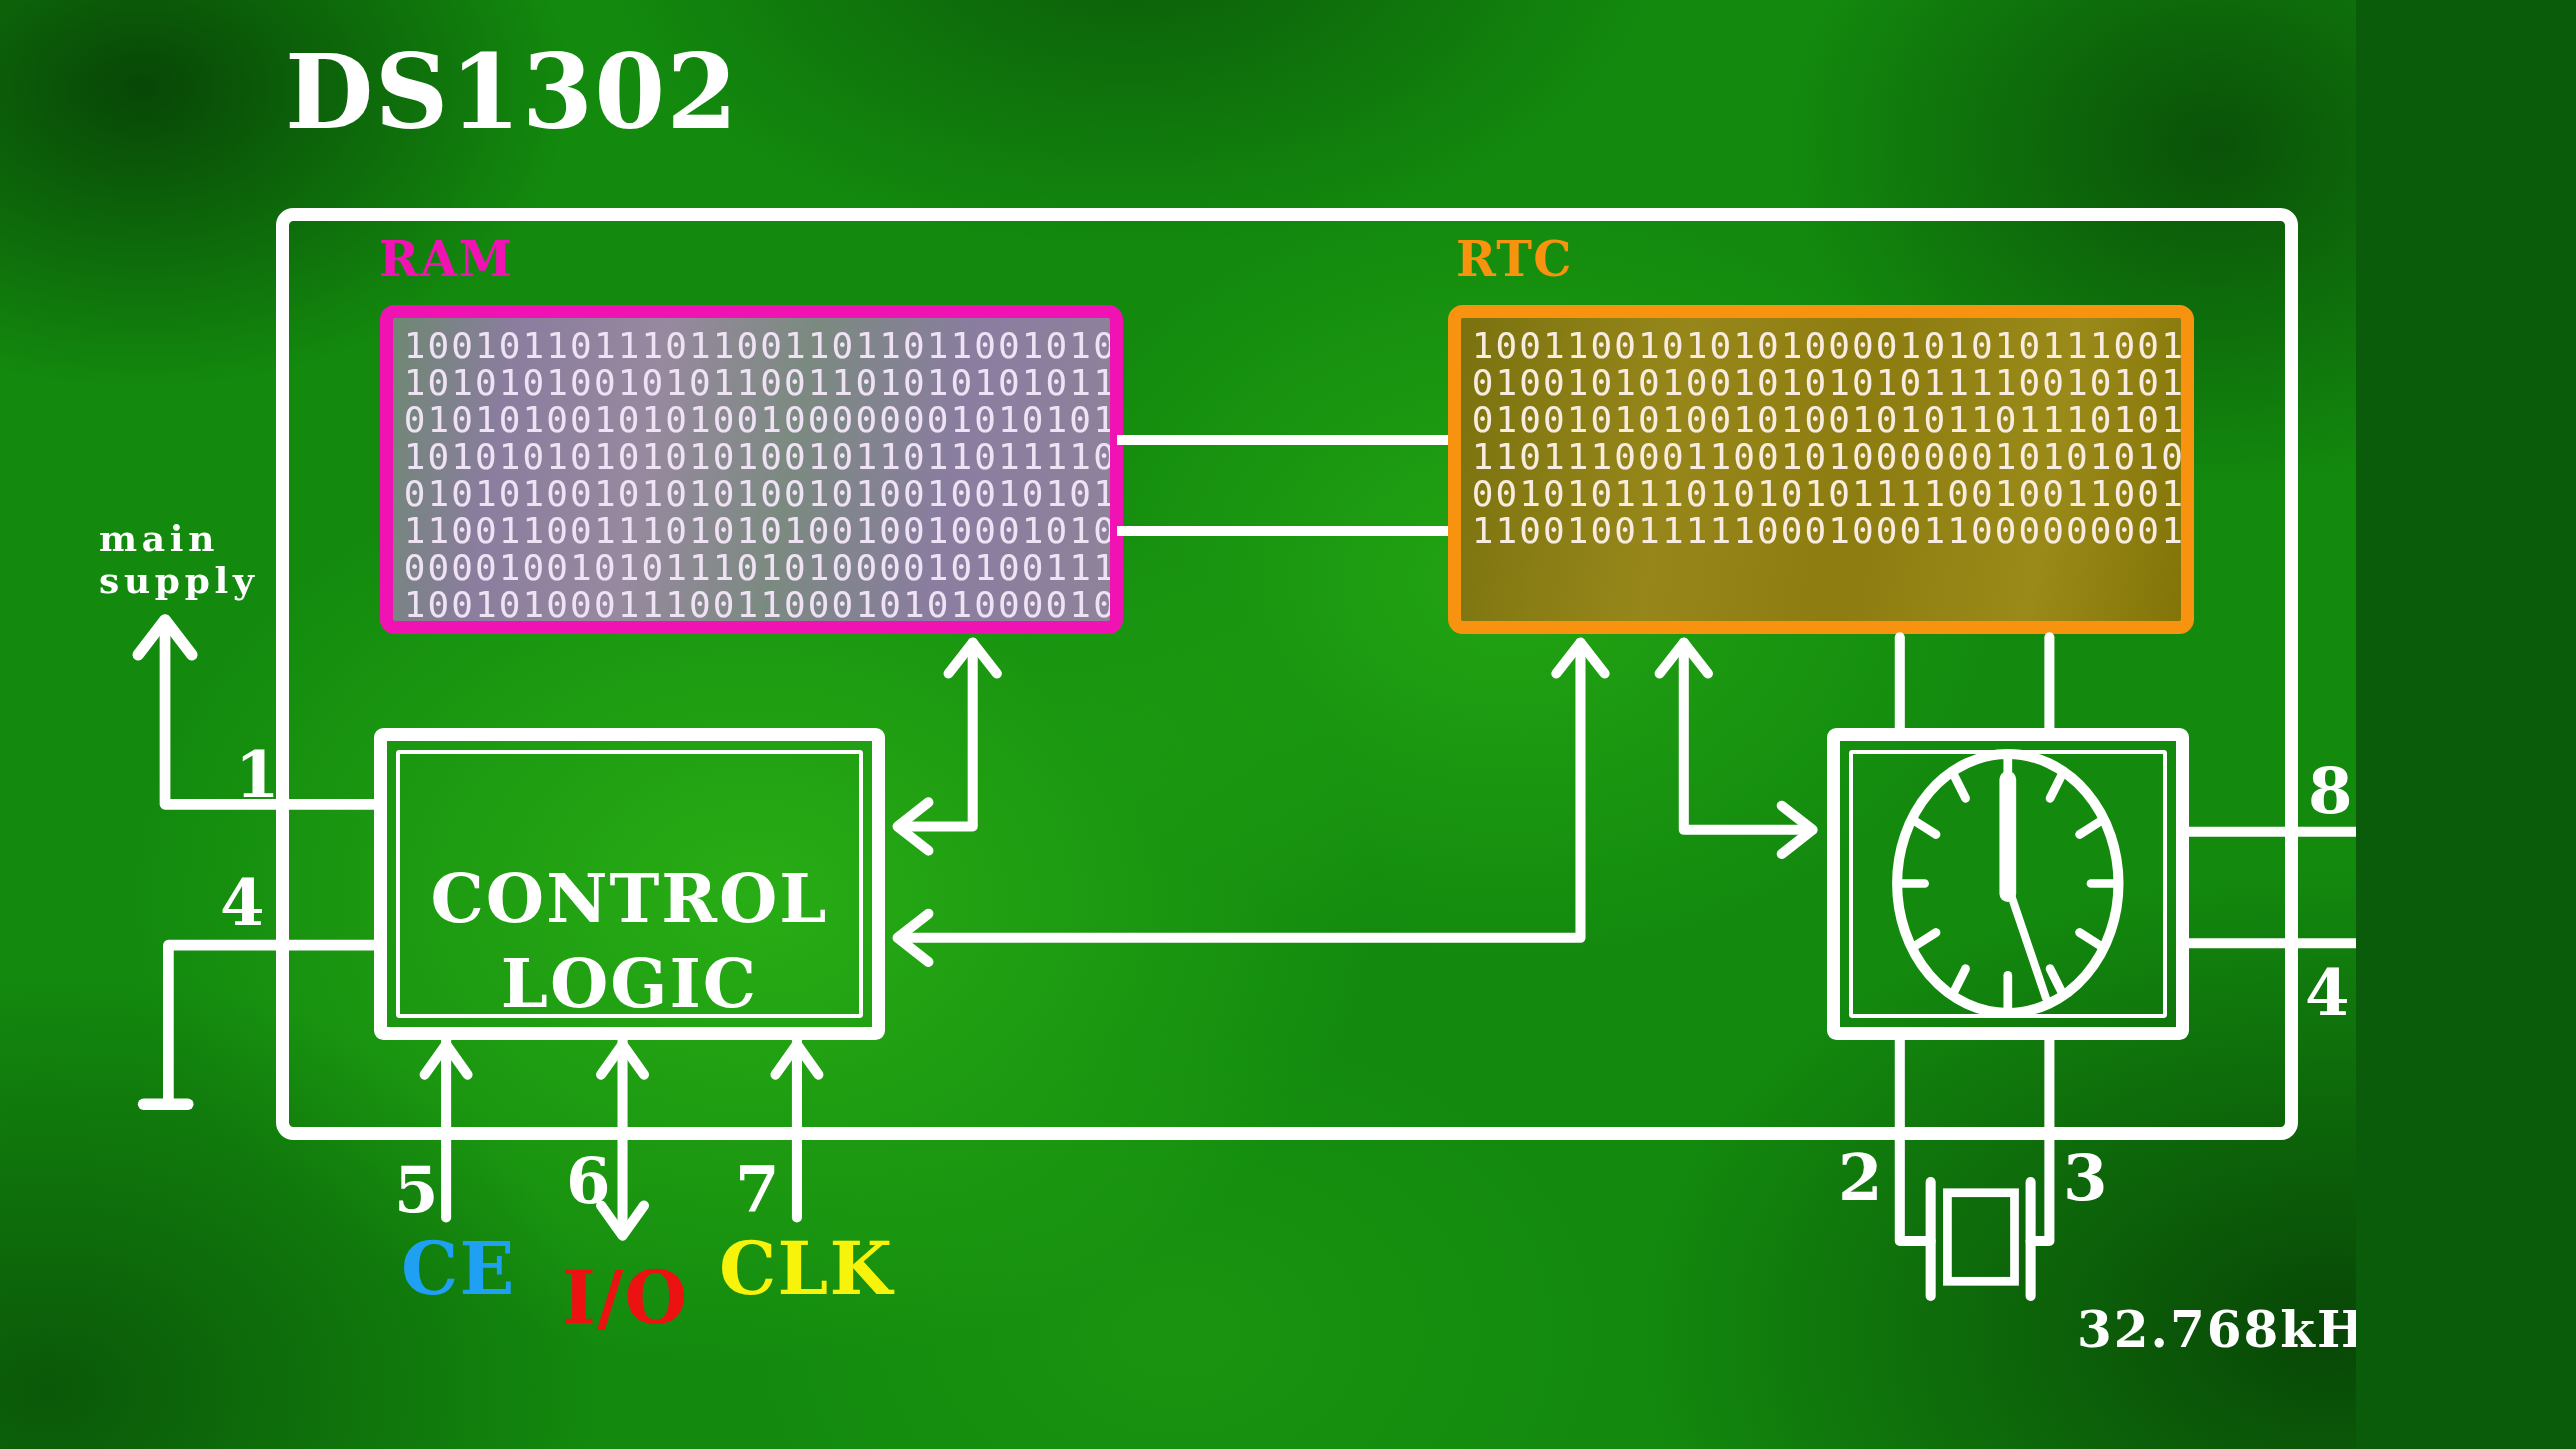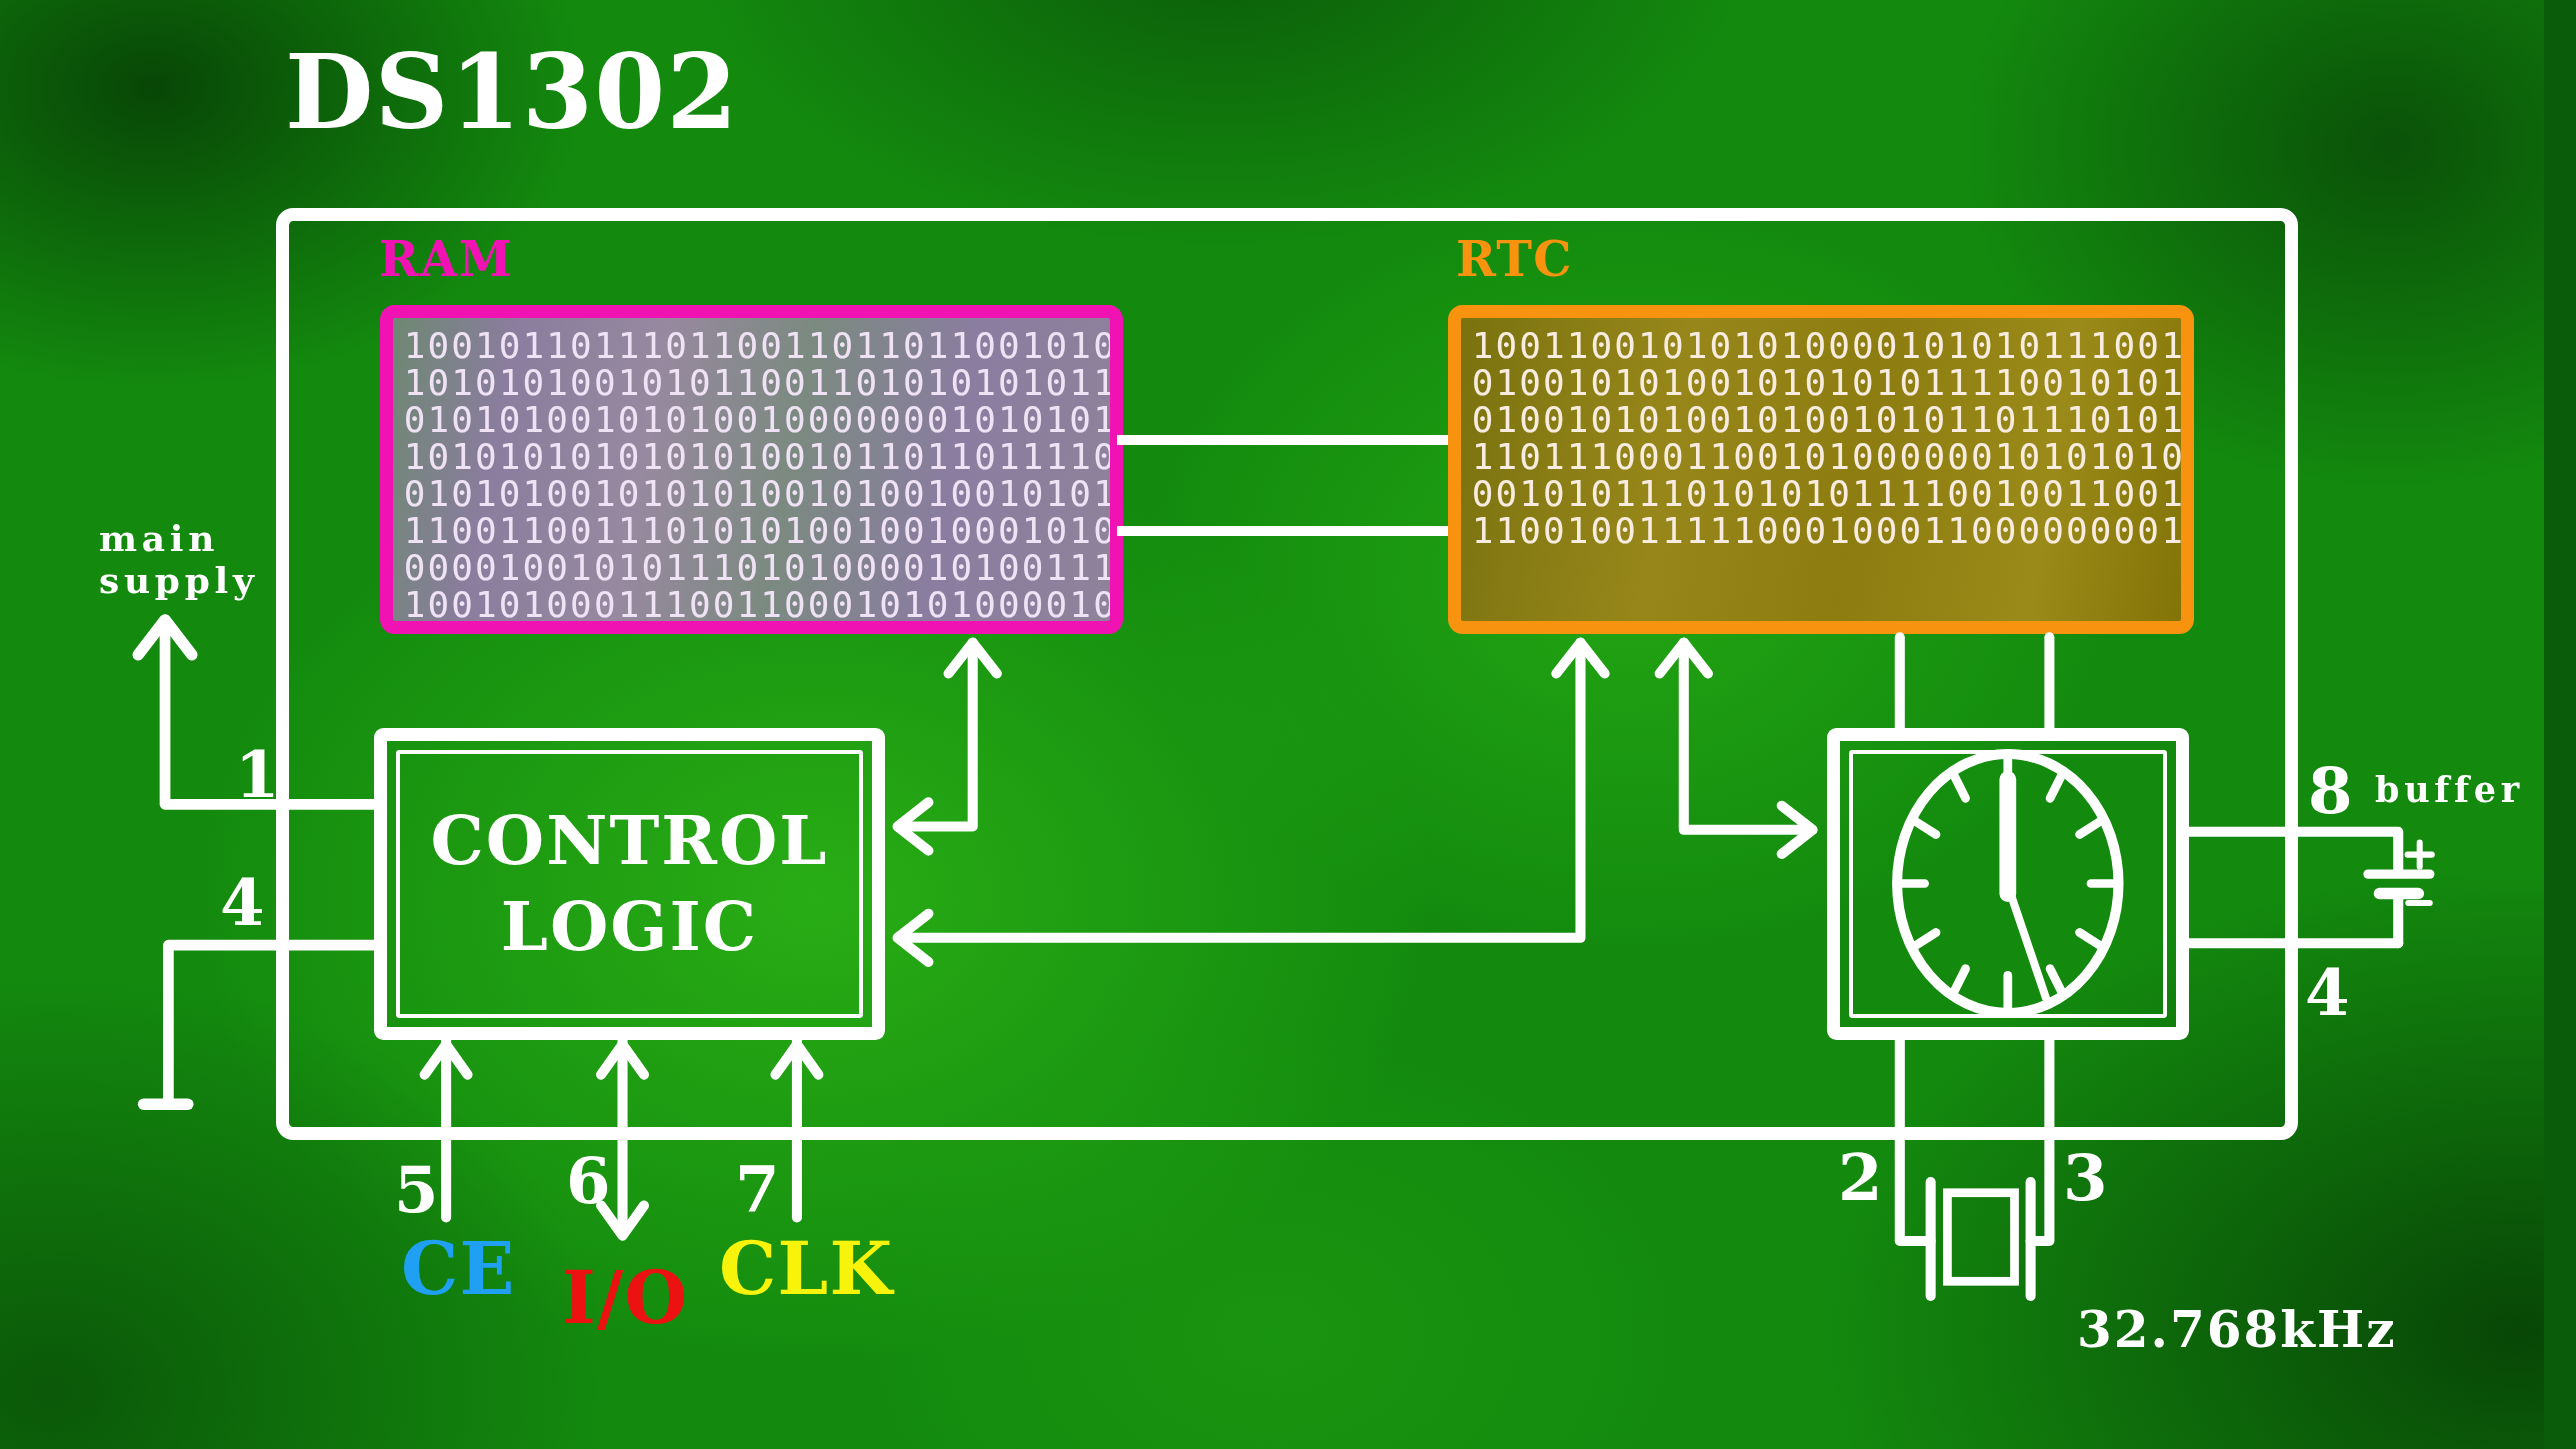--- a/index.html
+++ b/index.html
@@ -1,17 +1,17 @@
 <!DOCTYPE html>
 <html style="font-size:10.7px"><head>
 <meta charset="utf-8">
 <style>
   html,body{margin:0;padding:0;background:#0a5c0a;}
   .stage{
-    position:relative;width:2544px;height:1449px;overflow:hidden;
+    position:relative;width:2356px;height:1449px;overflow:hidden;
     font-family:"DejaVu Serif", serif;
     background:
       radial-gradient(671px 470px at 6% 6%,   rgba(4,48,4,.75), transparent 65%),
       radial-gradient(872px 503px at 48% -4%, rgba(6,62,6,.60), transparent 62%),
       radial-gradient(671px 537px at 94% 10%, rgba(5,52,5,.65), transparent 65%),
       radial-gradient(1006px 671px at 99% 92%,rgba(3,42,3,.70), transparent 70%),
       radial-gradient(805px 604px at 2% 96%,  rgba(5,55,5,.60), transparent 70%),
       radial-gradient(939px 704px at 32% 62%,rgba(62,208,28,.50), transparent 66%),
       radial-gradient(738px 570px at 64% 40%, rgba(56,200,26,.42), transparent 66%),
       radial-gradient(604px 436px at 50% 92%,  rgba(40,170,20,.30), transparent 70%),
@@ -34,21 +34,21 @@
   .block-label{font-size:48px;font-weight:bold;letter-spacing:1.3px;}
   .ram-label{left:379px;top:231px;color:#F112B4;}
   .rtc-label{left:1456px;top:231px;color:#F7930F;}
   .binary{padding:9.4px 0 0 10.7px;font-family:"DejaVu Sans Mono", monospace;font-size:36px;line-height:37px;letter-spacing:2.1px;white-space:nowrap;}
   .ram-block .binary{color:#EFE2F4;}
   .rtc-block .binary{color:#F8ECE0;}
 
   
   .wbox{box-sizing:border-box;border:13.4px solid #fff;border-radius:9.4px;position:absolute;}
   .wbox::before{content:"";position:absolute;inset:8.7px;border:4.7px solid #fff;border-radius:3.4px;}
-  .control-box{left:374px;top:728px;width:511px;height:312px;display:flex;align-items:center;justify-content:center;}
+  .control-box{left:374px;top:728px;width:511px;height:312px;display:flex;align-items:flex-end;justify-content:center;}
   .clock-box{left:1827px;top:728px;width:362px;height:312px;}
   .cl-text{color:#fff;font-size:67px;font-weight:bold;letter-spacing:2px;text-align:center;line-height:1.28;}
 
   
   .busline{background:#fff;height:10px;left:1117px;width:331px;}
   .bus1{top:435px;} .bus2{top:526px;}
 
   
   .pin-num{color:#fff;font-size:64px;font-weight:bold;}
   .lbl-1{left:235px;top:737px;} .lbl-4l{left:220px;top:865px;}

